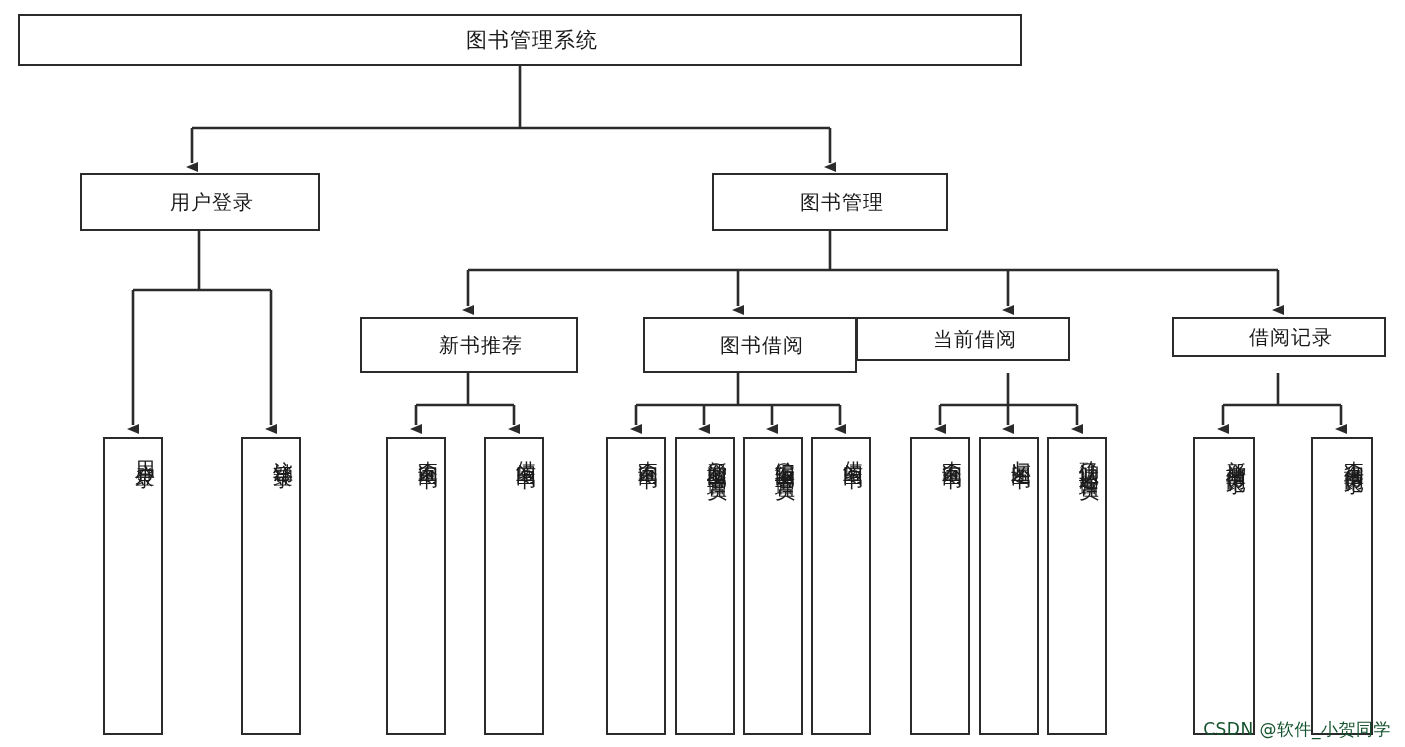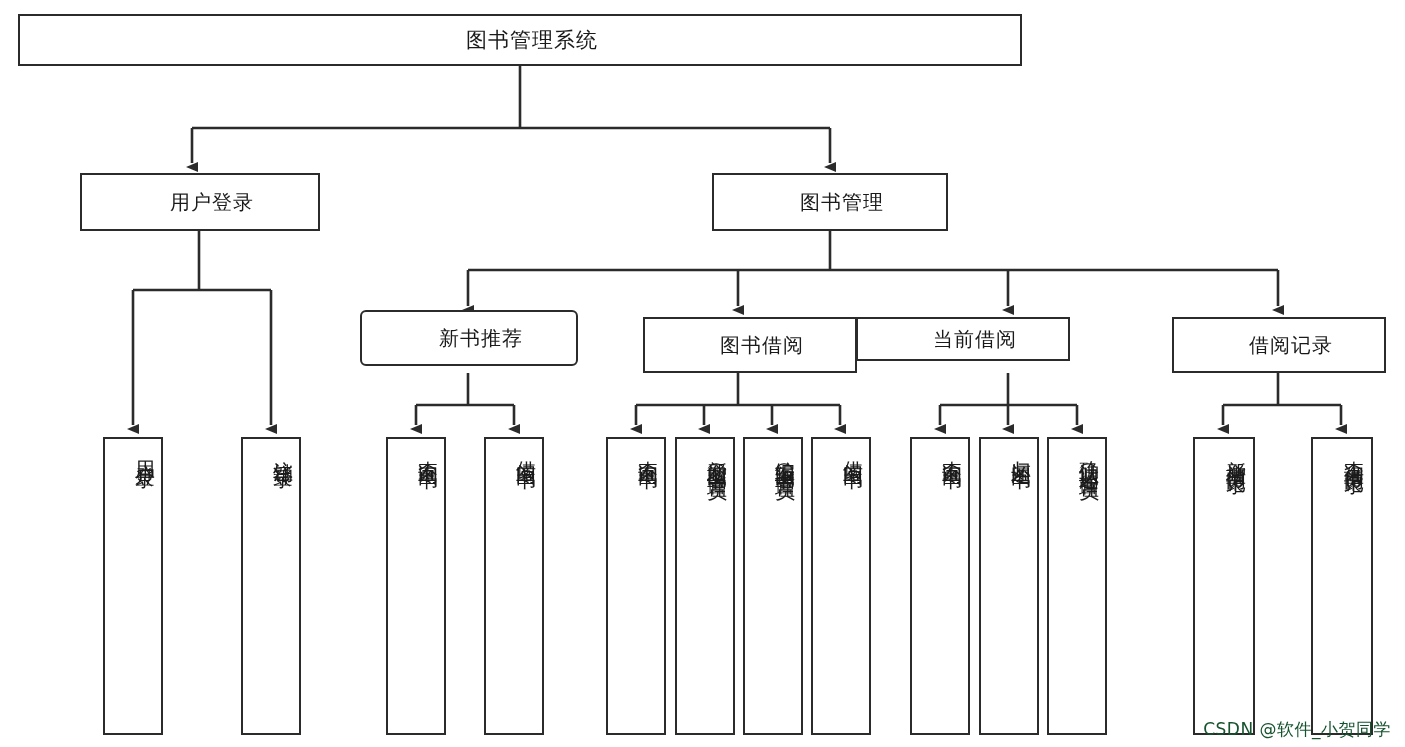--- a/index.html
+++ b/index.html
@@ -144,30 +144,30 @@
     <span class="label">图书管理系统</span>
   </div>
 
   <div class="node level-2" style="left:80px; top:173px; width:240px; height:58px;">
     <span class="label">用户登录</span>
   </div>
   <div class="node level-2" style="left:712px; top:173px; width:236px; height:58px;">
     <span class="label">图书管理</span>
   </div>
 
-  <div class="node level-3" style="left:360px; top:310px; width:218px; height:56px;border-radius:6px;">
+  <div class="node level-3" style="left:360px; top:317px; width:218px; height:56px;">
     <span class="label">新书推荐</span>
   </div>
   <div class="node level-3" style="left:632px; top:317px; width:214px; height:56px;margin-left:11px;">
     <span class="label">图书借阅</span>
   </div>
   <div class="node level-3" style="left:856px; top:317px; width:214px; height:44px;">
     <span class="label">当前借阅</span>
   </div>
-  <div class="node level-3" style="left:1172px; top:317px; width:214px; height:56px;justify-content:center;">
+  <div class="node level-3" style="left:1172px; top:317px; width:214px; height:40px;justify-content:center;">
     <span class="label">借阅记录</span>
   </div>
 
   <div class="node leaf" style="left:103px; top:437px; width:60px; height:298px;">
     <span class="label">用户登录</span>
   </div>
   <div class="node leaf" style="left:241px; top:437px; width:60px; height:298px;">
     <span class="label">注销登录</span>
   </div>
 

